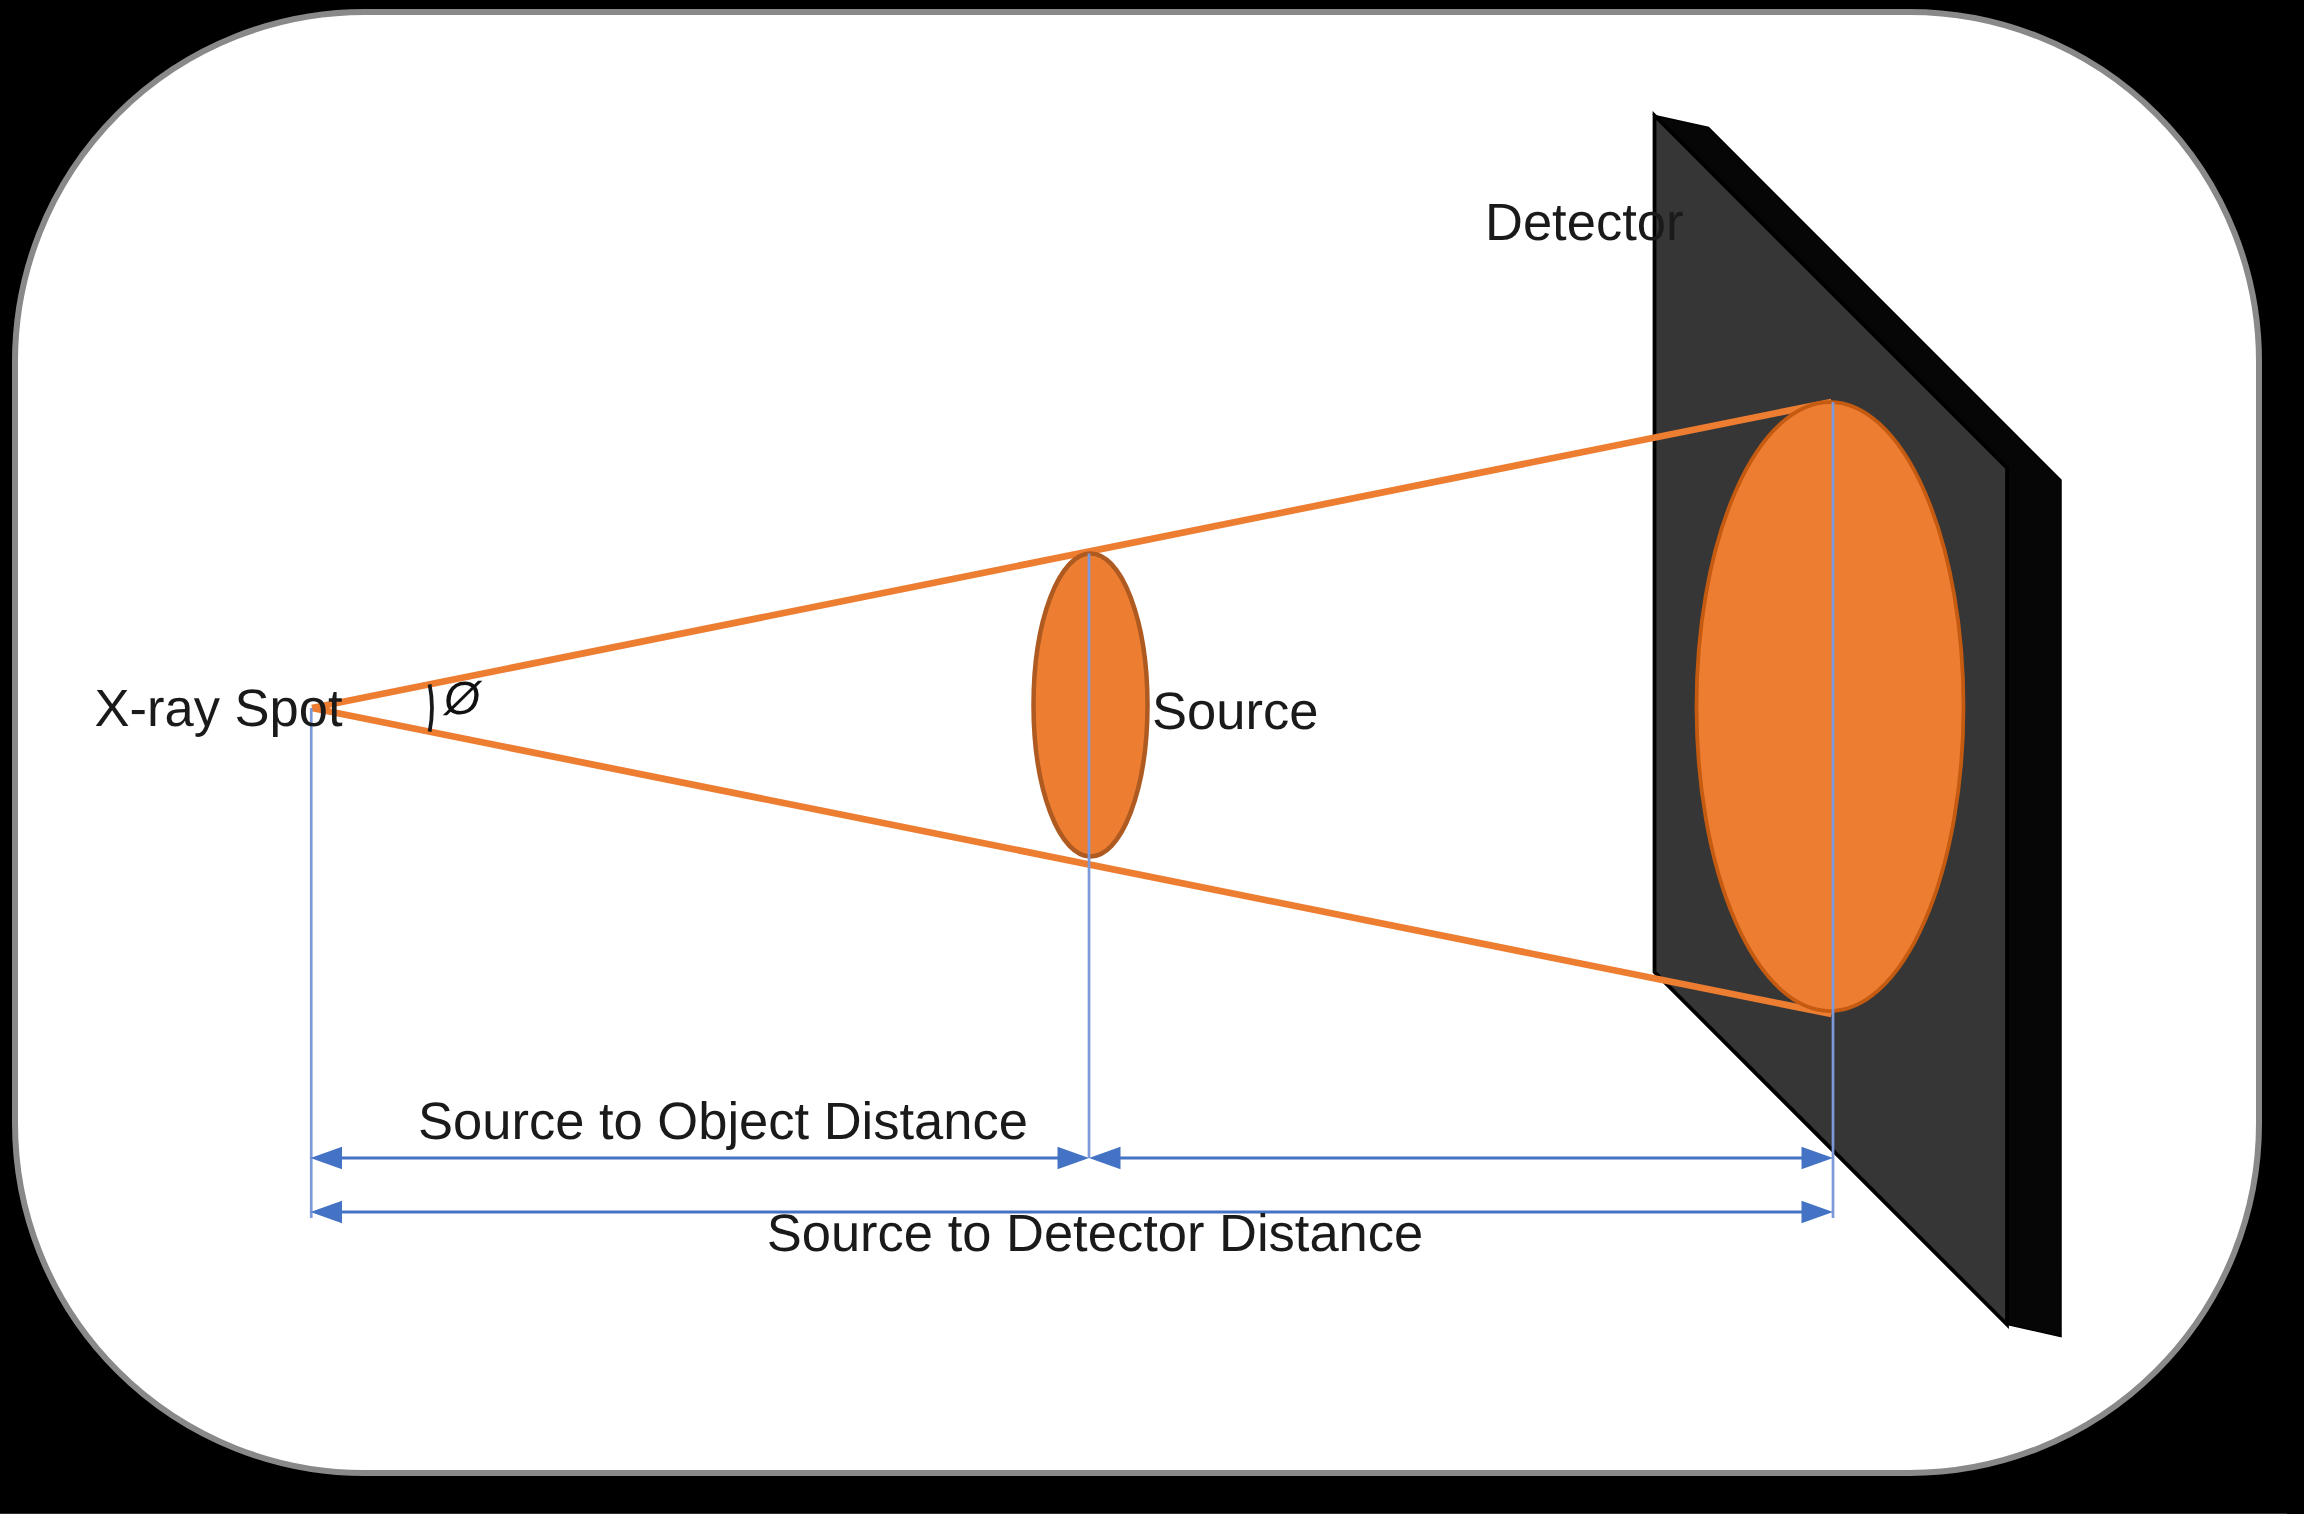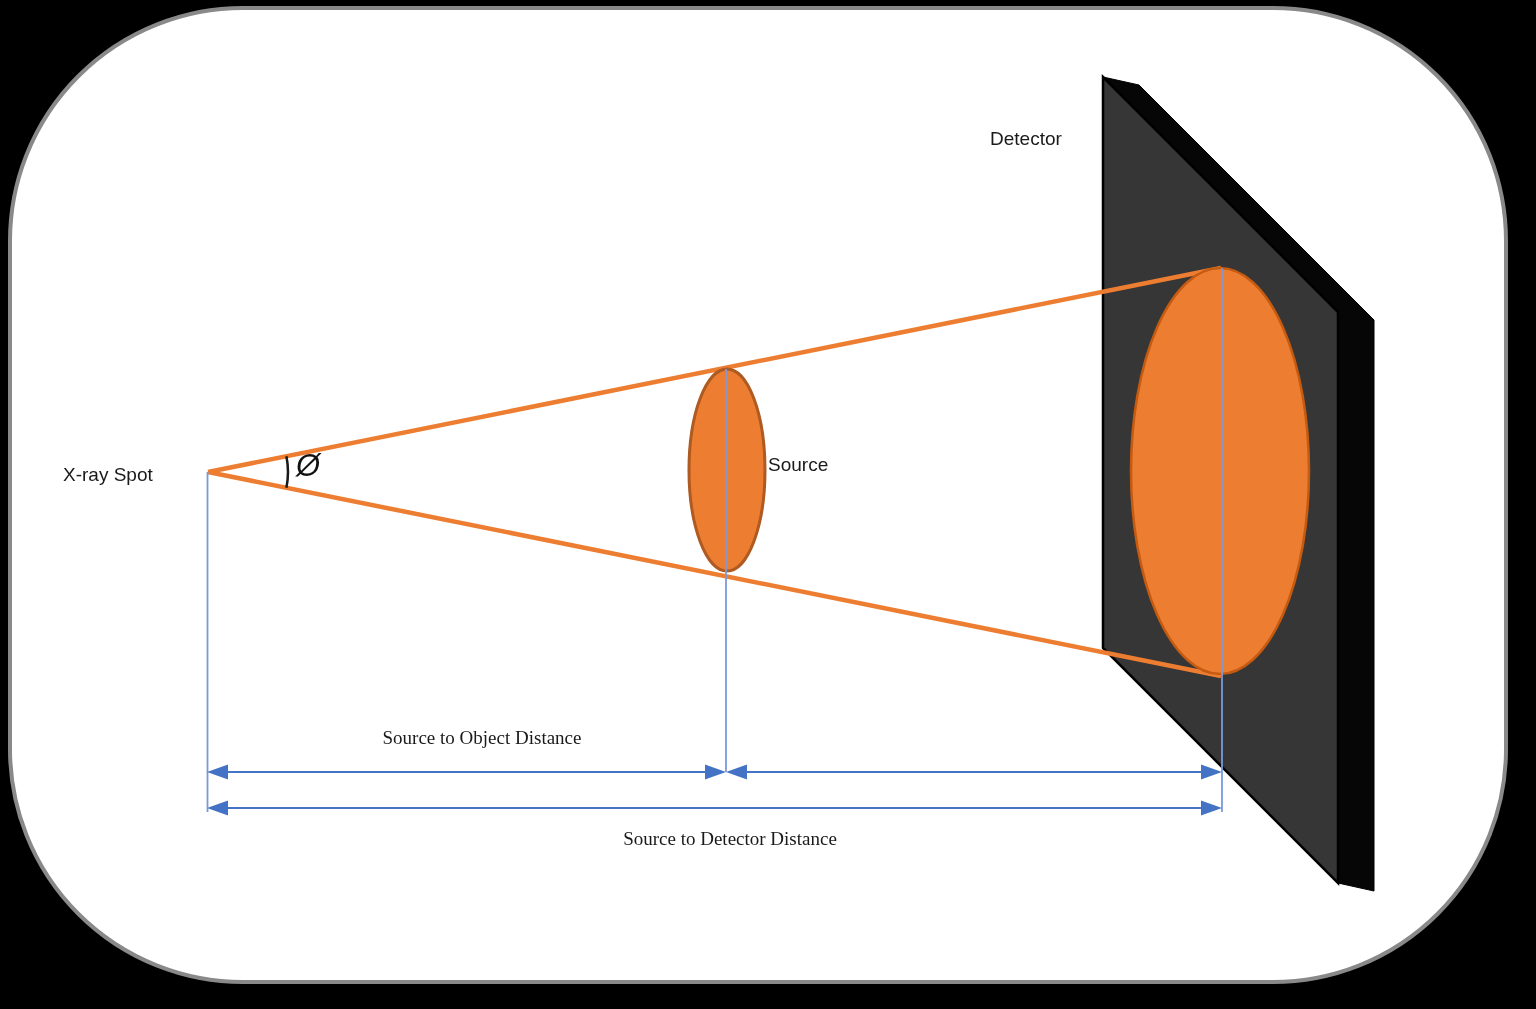--- a/index.html
+++ b/index.html
@@ -40,25 +40,25 @@
   .detector-front   { stroke: #000000; stroke-width: 2.5; }
   .detector-side    { stroke: #000000; stroke-width: 1; }
   .guide-line       { stroke: #7C99D9; stroke-width: 1.8; fill: none; }
   .dim-line         { stroke: #4472C4; stroke-width: 2; fill: none; }
   .dim-head         { stroke: none; }
   .angle-arc        { stroke: #1a1a1a; stroke-width: 2.5; fill: none; }
 
   .label {
     position: absolute;
     color: #1a1a1a;
-    font-size: 19px;
+    font-size: 35px;
     white-space: nowrap;
     line-height: 1.2;
   }
-  .label.centered { transform: translateX(-50%); font-family: Liberation Serif, serif; }
+  .label.centered { transform: translateX(-50%); }
   .phi-label {
     position: absolute;
     color: #111111;
     font-size: 31px;
     font-style: italic;
     white-space: nowrap;
   }
 </style>
 </head>
 <body>
@@ -92,26 +92,26 @@
 
     <line class="dim-line" x1="743" y1="772" x2="1205" y2="772"></line>
     <polygon class="dim-head" points="726,772 747,764.5 747,779.5" fill="#4472C4"></polygon>
     <polygon class="dim-head" points="1222,772 1201,764.5 1201,779.5" fill="#4472C4"></polygon>
 
     <line class="dim-line" x1="224" y1="808" x2="1205" y2="808"></line>
     <polygon class="dim-head" points="207,808 228,800.5 228,815.5" fill="#4472C4"></polygon>
     <polygon class="dim-head" points="1222,808 1201,800.5 1201,815.5" fill="#4472C4"></polygon>
   </svg>
 
-  <div class="label" style="left:63px; top:464px;text-align:right;">X-ray Spot</div>
+  <div class="label" style="left:63px; top:452px;text-align:right;">X-ray Spot</div>
 
   <div class="phi-label" style="left:296px; top:448px;">Ø</div>
 
   <div class="label" style="left:768px; top:454px;">Source</div>
 
   <div class="label" style="left:990px; top:128px;">Detector</div>
 
   <div class="label centered" style="left:482px; top:727px;">Source to Object Distance</div>
 
 
-  <div class="label centered" style="left:730px; top:828px;">Source to Detector Distance</div>
+  <div class="label centered" style="left:730px; top:802px;">Source to Detector Distance</div>
 
 </div>
 
 </body></html>

